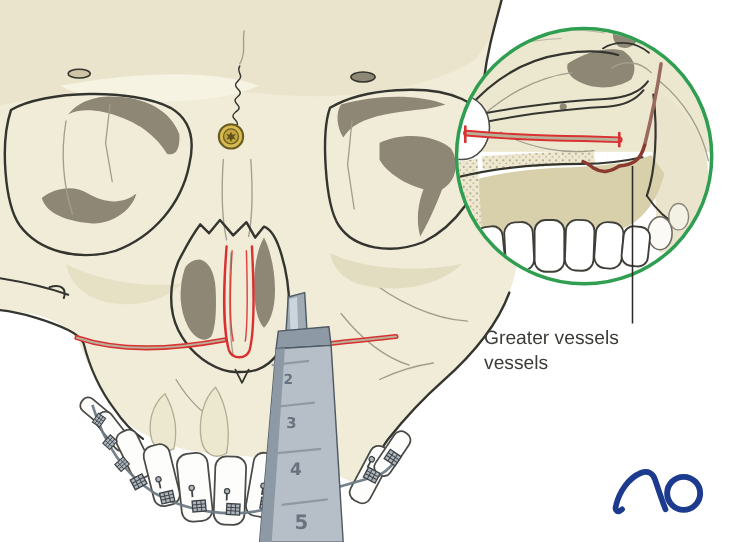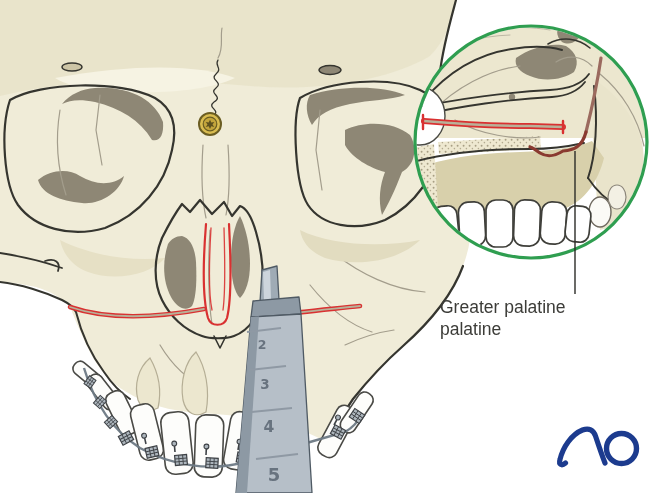--- a/index.html
+++ b/index.html
@@ -252,14 +252,14 @@
   </g>
 
   <line x1="575" y1="151" x2="575" y2="294" stroke="#2b2b27" stroke-width="1.4"></line>
 
   <g fill="none" stroke="#1c3b8e" stroke-linecap="round" stroke-linejoin="round" aria-label="AO">
     <path stroke-width="5.2" d="M565.5,463 C561.5,466.5 558.5,464.5 560,459.5 C563,447 571.5,434.5 582.5,430 C589,427.5 593.5,430 595.5,436 C598.5,445 602,455.5 605,463"></path>
     <circle cx="621.5" cy="448.5" r="15" stroke-width="5.4"></circle>
   </g>
 </svg>
 
-<div class="caption">Greater palatine palatine</div>
+<div class="caption">Greater vessels vessels</div>
 </div>
 
 </body></html>

